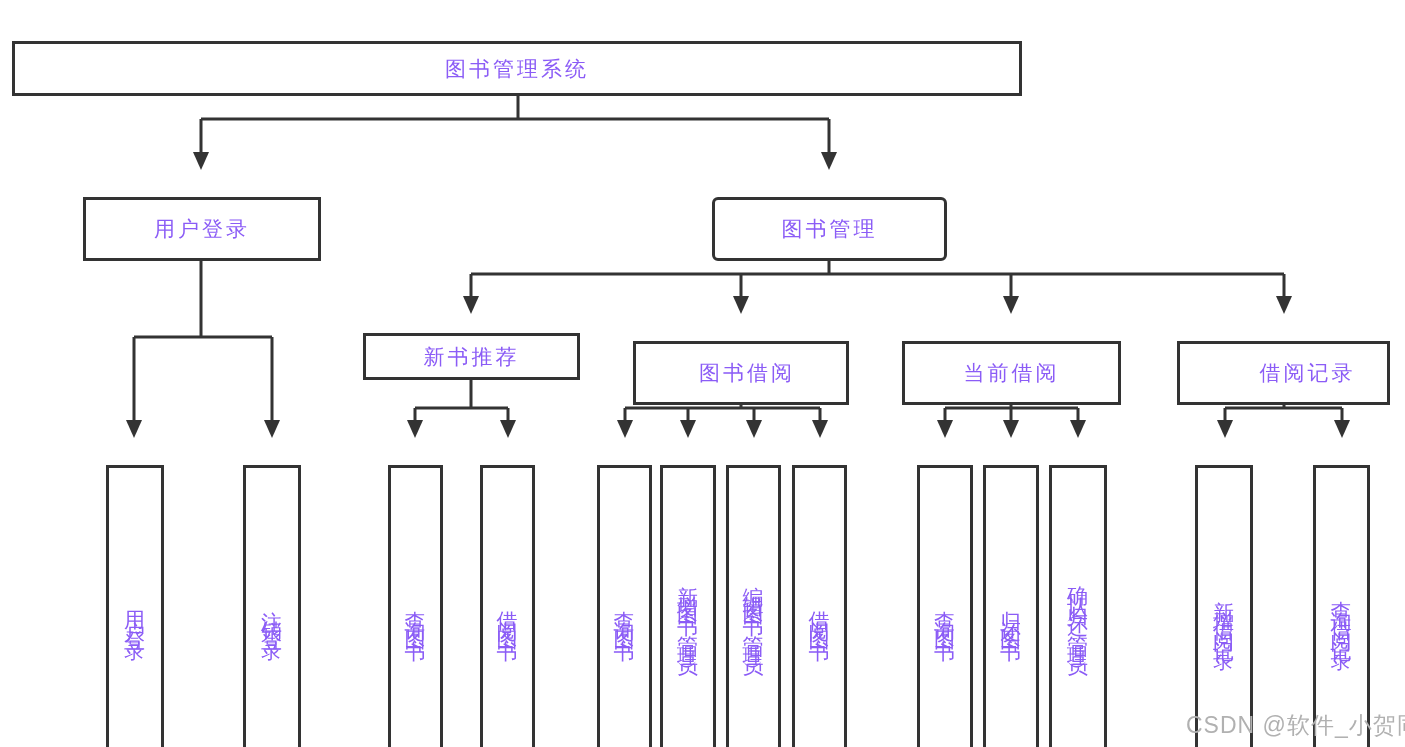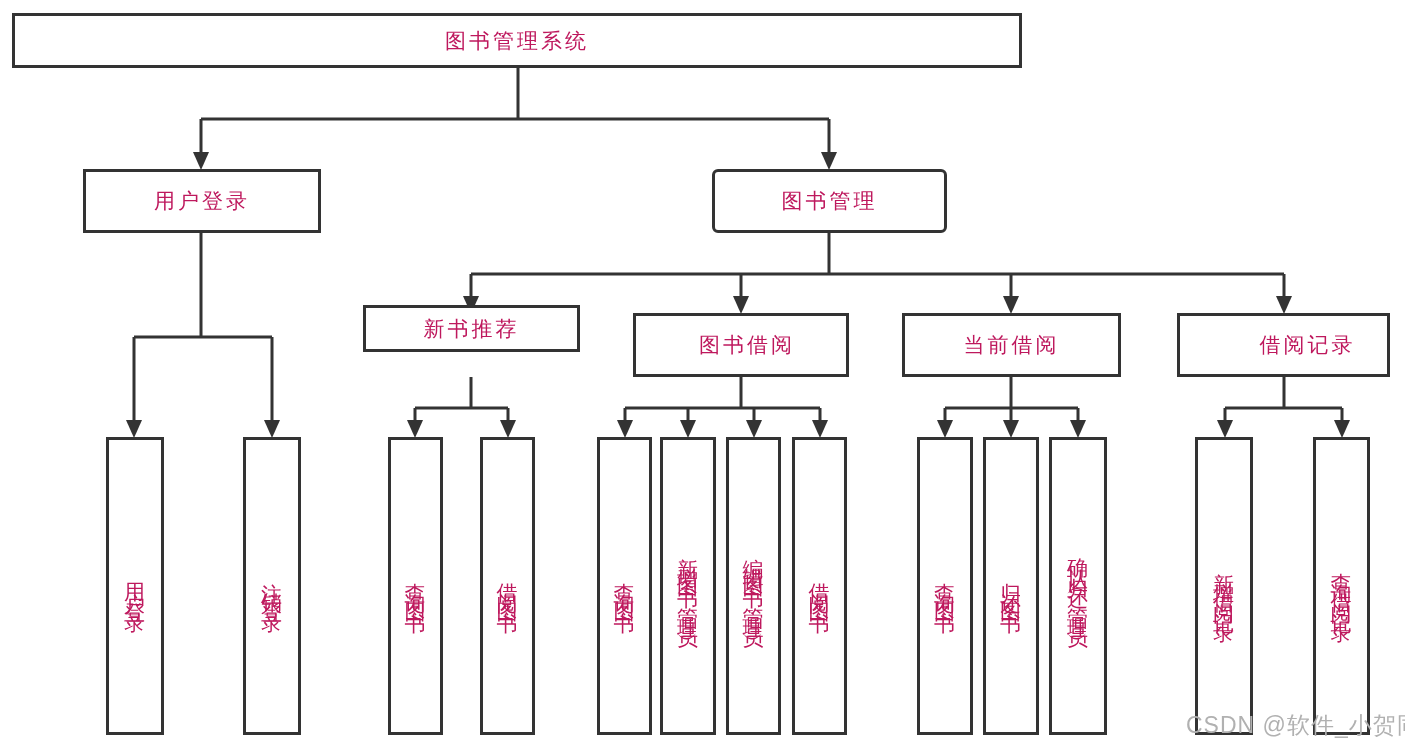--- a/index.html
+++ b/index.html
@@ -18,22 +18,23 @@
     z-index: 1;
   }
   .node {
     position: absolute;
     box-sizing: border-box;
     background: #ffffff;
     border: 3px solid #333333;
     display: flex;
     align-items: center;
     justify-content: center;
-    color: #be185d;
+    color: #8b5cf6;
     z-index: 2;
+    margin-top: 28px;
   }
   .h-node { font-size: 21px; letter-spacing: 3px; }
   .v-node .v-label {
     writing-mode: vertical-rl;
     font-size: 21px;
     letter-spacing: 10px;
     line-height: 1;
     white-space: nowrap;
   }
   #watermark {

